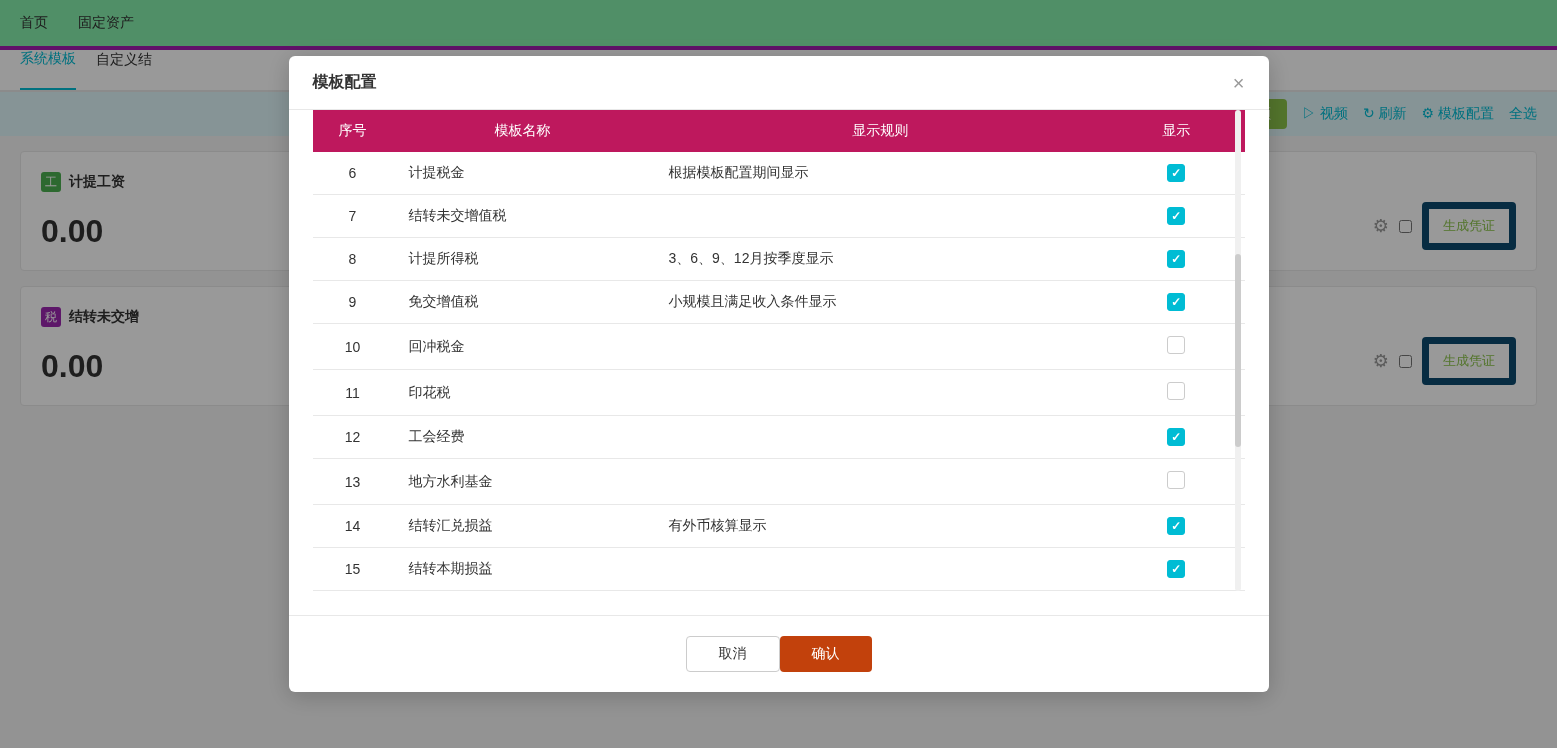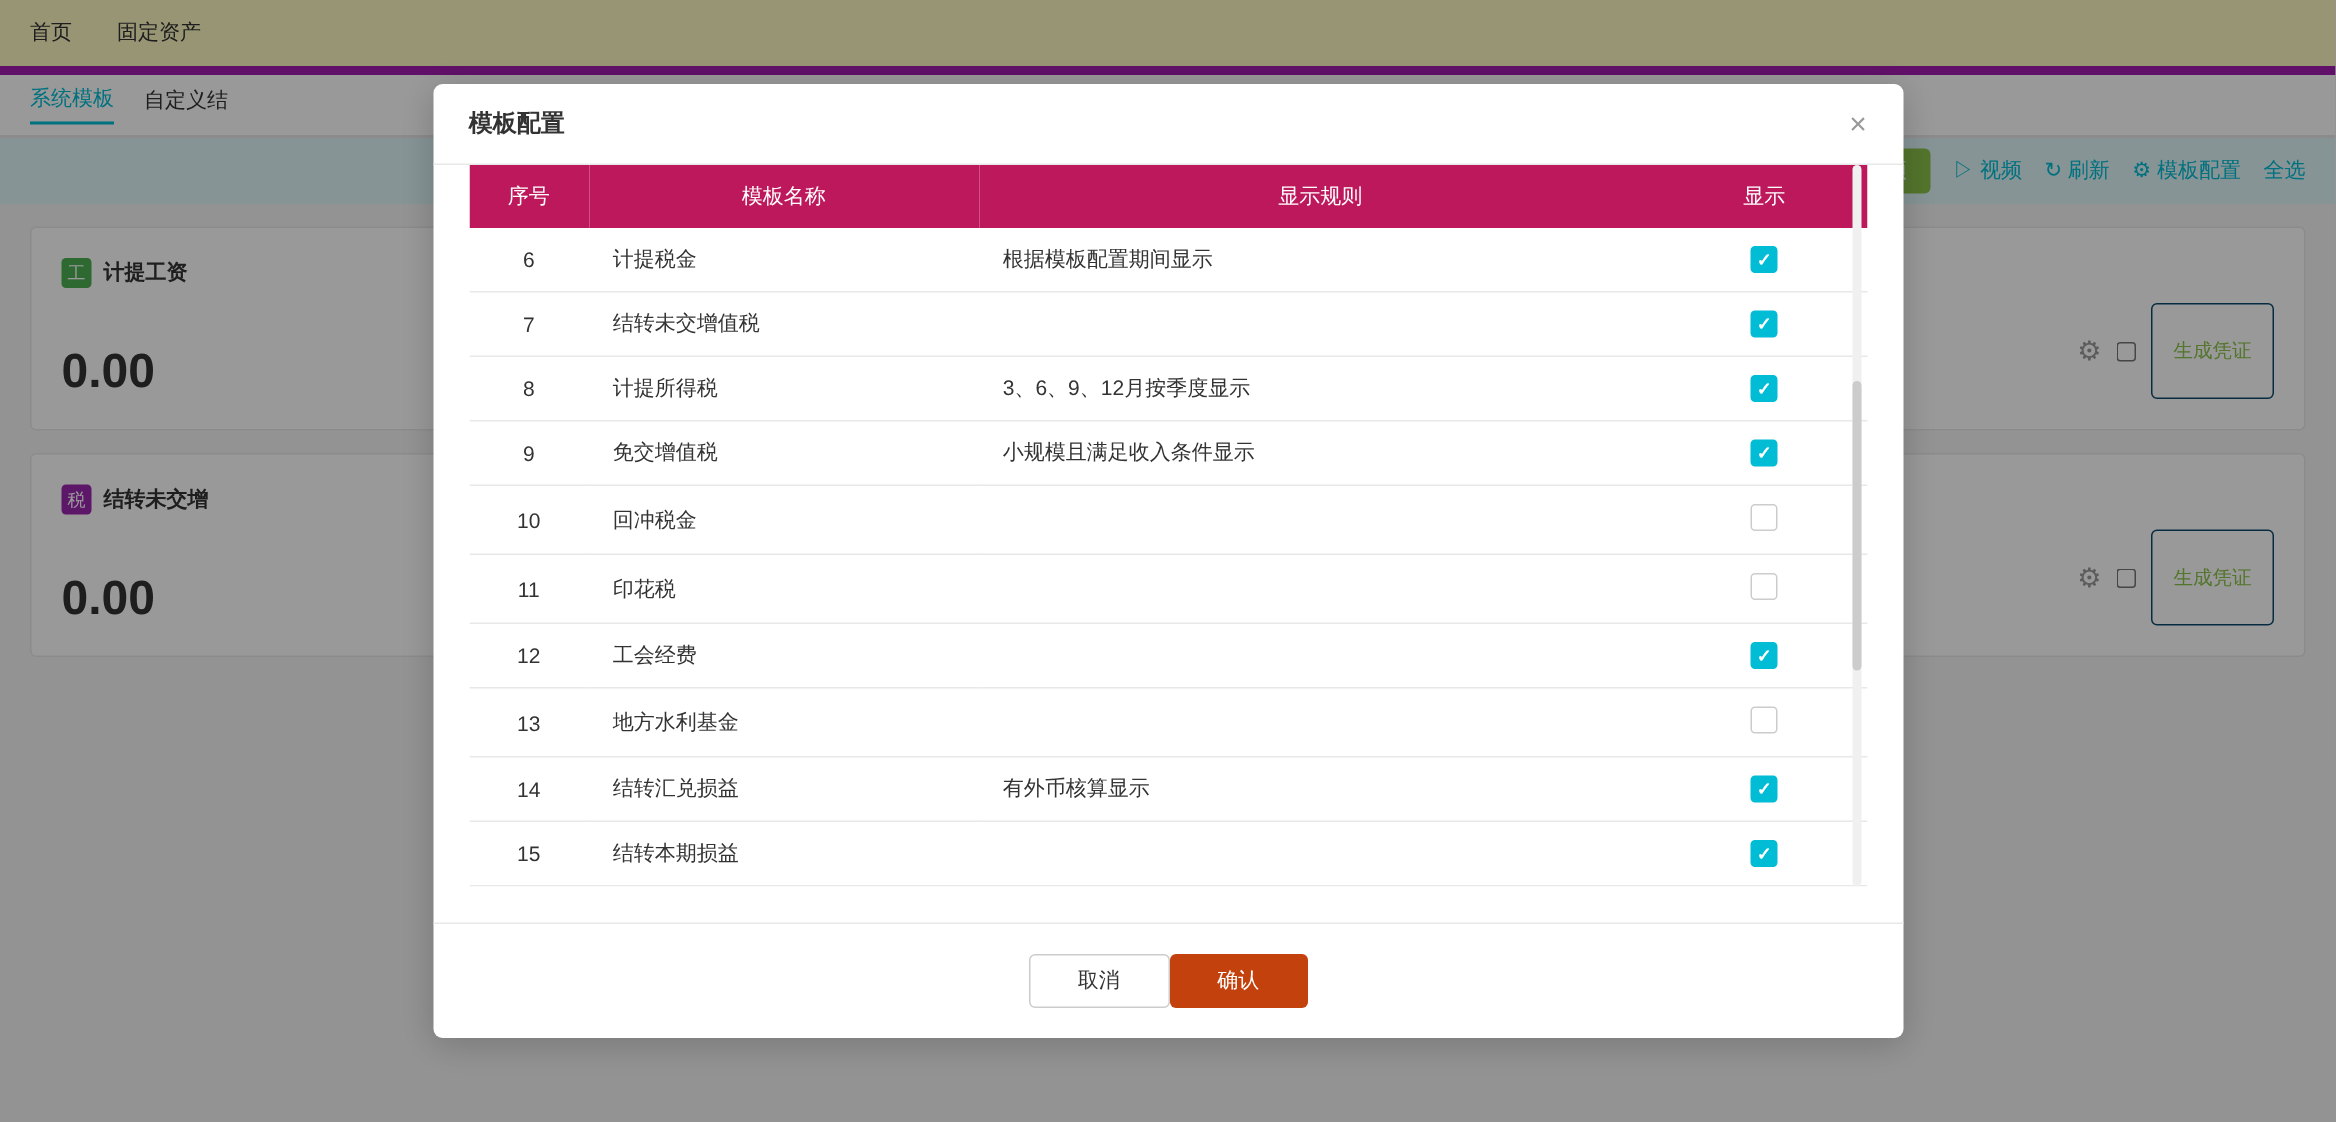--- a/index.html
+++ b/index.html
@@ -15,27 +15,27 @@
 
     
     .bg-page {
       width: 100%;
       height: 100%;
       background: #f5f5f5;
     }
 
     
     .top-nav {
-      background: #fef9c3;
+      background: #86efac;
       height: 50px;
       display: flex;
       align-items: center;
       padding: 0 20px;
       gap: 30px;
-      border-bottom: 6px solid #a21caf;
+      border-bottom: 4px solid #a21caf;
     }
     .nav-item {
       font-size: 14px;
       color: #333;
       cursor: pointer;
     }
 
     
     .sub-nav {
       background: #fff;
@@ -43,21 +43,21 @@
       display: flex;
       align-items: center;
       padding: 0 20px;
       gap: 20px;
       border-bottom: 2px solid #e8e8e8;
     }
     .tab-item {
       font-size: 14px;
       color: #333;
       cursor: pointer;
-      padding-bottom: 6px;
+      padding-bottom: 20px;
     }
     .tab-item.active {
       color: #00bcd4;
       border-bottom: 2px solid #00bcd4;
     }
 
     
     .toolbar {
       background: #e0f7fa;
       height: 44px;
@@ -138,22 +138,22 @@
       background: #9c27b0;
     }
     .card-actions {
       display: flex;
       justify-content: space-between;
       align-items: flex-end;
     }
     .generate-btn {
       background: #fff;
       color: #8bc34a;
-      border: 1px solid #0c4a6e;
-      padding: 22px 14px;
+      border: 7px solid #0c4a6e;
+      padding: 8px 14px;
       border-radius: 4px;
       cursor: pointer;
       font-size: 13px;
     }
 
     
     .overlay {
       position: fixed;
       top: 0; left: 0;
       width: 100%; height: 100%;

